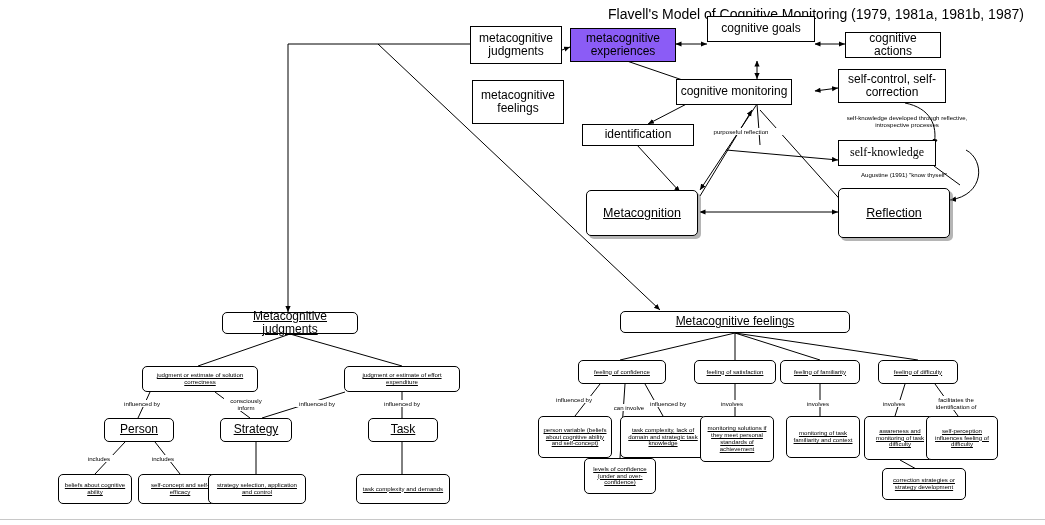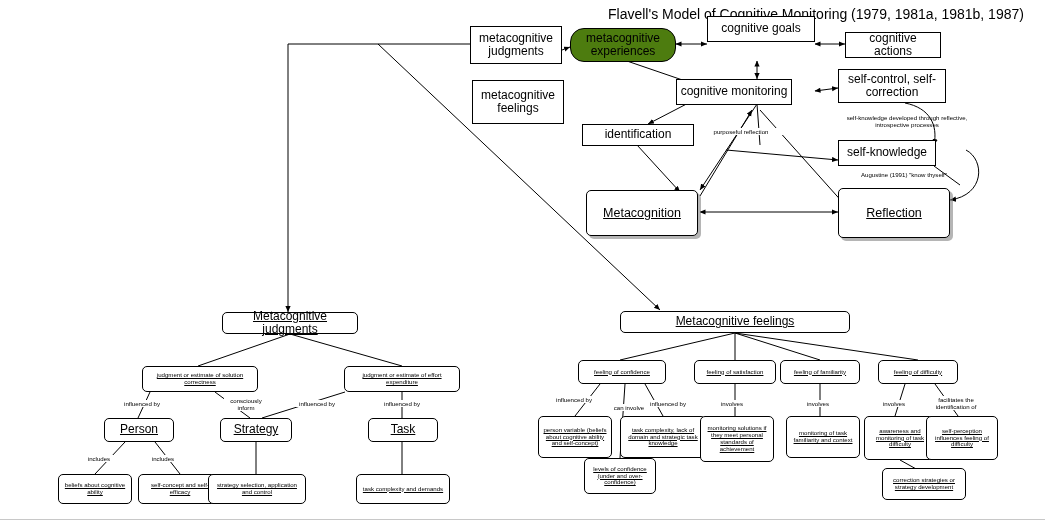--- a/index.html
+++ b/index.html
@@ -56,22 +56,21 @@
     text-align: center;
     line-height: 1.15;
     z-index: 3;
     background: #ffffff;
   }
   .rounded {
     border-radius: 5px;
     text-decoration: underline;
   }
   .highlight {
-    background: #4d7c0f;
-    border-radius: 14px;
+    background: #8b5cf6;
   }
   .shadow {
     box-shadow: 3px 3px 0 rgba(120,120,120,0.55);
   }
   .big {
     font-size: 12.5px;
   }
   .mid {
     font-size: 14px;
   }
@@ -157,21 +156,21 @@
   <div class="title mid" style="left:608px; top:6px;">Flavell's Model of Cognitive Monitoring (1979, 1981a, 1981b, 1987)</div>
 
   <div class="node small" style="left:470px; top:26px; width:92px; height:38px;">metacognitive judgments</div>
   <div class="node small highlight" style="left:570px; top:28px; width:106px; height:34px;">metacognitive experiences</div>
   <div class="node small" style="left:707px; top:16px; width:108px; height:26px;">cognitive goals</div>
   <div class="node small" style="left:845px; top:32px; width:96px; height:26px;">cognitive actions</div>
   <div class="node small" style="left:472px; top:80px; width:92px; height:44px;">metacognitive feelings</div>
   <div class="node small" style="left:676px; top:79px; width:116px; height:26px;">cognitive monitoring</div>
   <div class="node small" style="left:838px; top:69px; width:108px; height:34px;">self-control, self-correction</div>
   <div class="node small" style="left:582px; top:124px; width:112px; height:22px;">identification</div>
-  <div class="node small" style="left:838px; top:140px; width:98px; height:26px;">self-knowledge</div>
+  <div class="node small" style="left:838px; top:140px; width:98px; height:26px;font-family:Liberation Serif, serif;">self-knowledge</div>
   <div class="node big rounded shadow" style="left:586px; top:190px; width:112px; height:46px;">Metacognition</div>
   <div class="node big rounded shadow" style="left:838px; top:188px; width:112px; height:50px;">Reflection</div>
 
   <div class="edge-label tiny" style="left:698px; top:128px; width:86px;">purposeful reflection</div>
   <div class="note tiny" style="left:832px; top:114px; width:150px;">self-knowledge developed through reflective, introspective processes</div>
   <div class="note tiny" style="left:834px; top:171px; width:140px;">Augustine (1991) "know thyself"</div>
 
   <div class="node small rounded" style="left:222px; top:312px; width:136px; height:22px;">Metacognitive judgments</div>
   <div class="node tiny rounded" style="left:142px; top:366px; width:116px; height:26px;">judgment or estimate of solution correctness</div>
   <div class="node tiny rounded" style="left:344px; top:366px; width:116px; height:26px;">judgment or estimate of effort expenditure</div>

